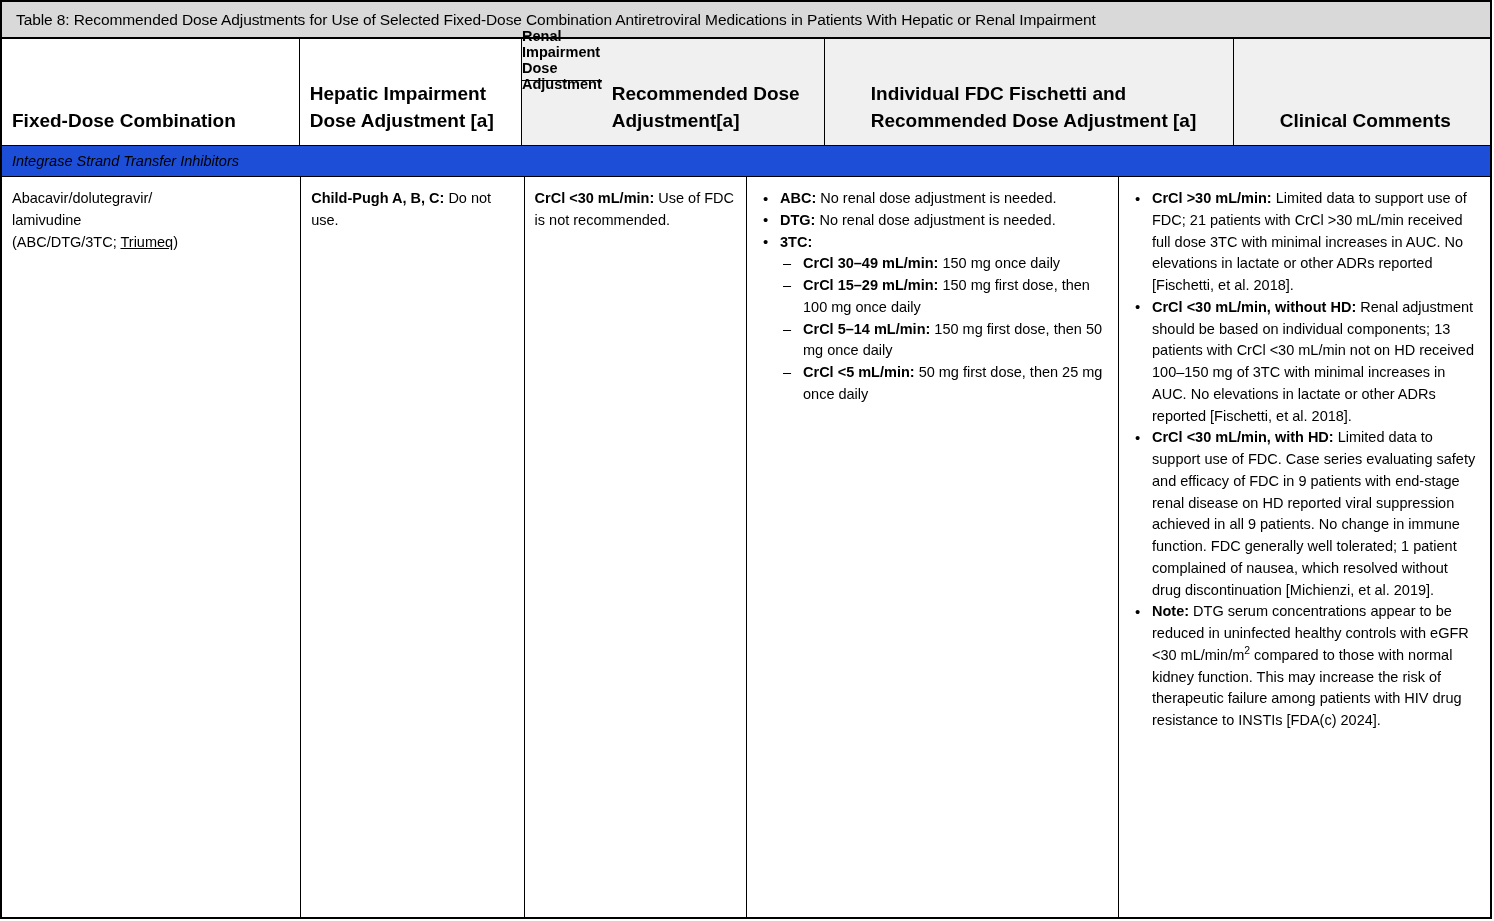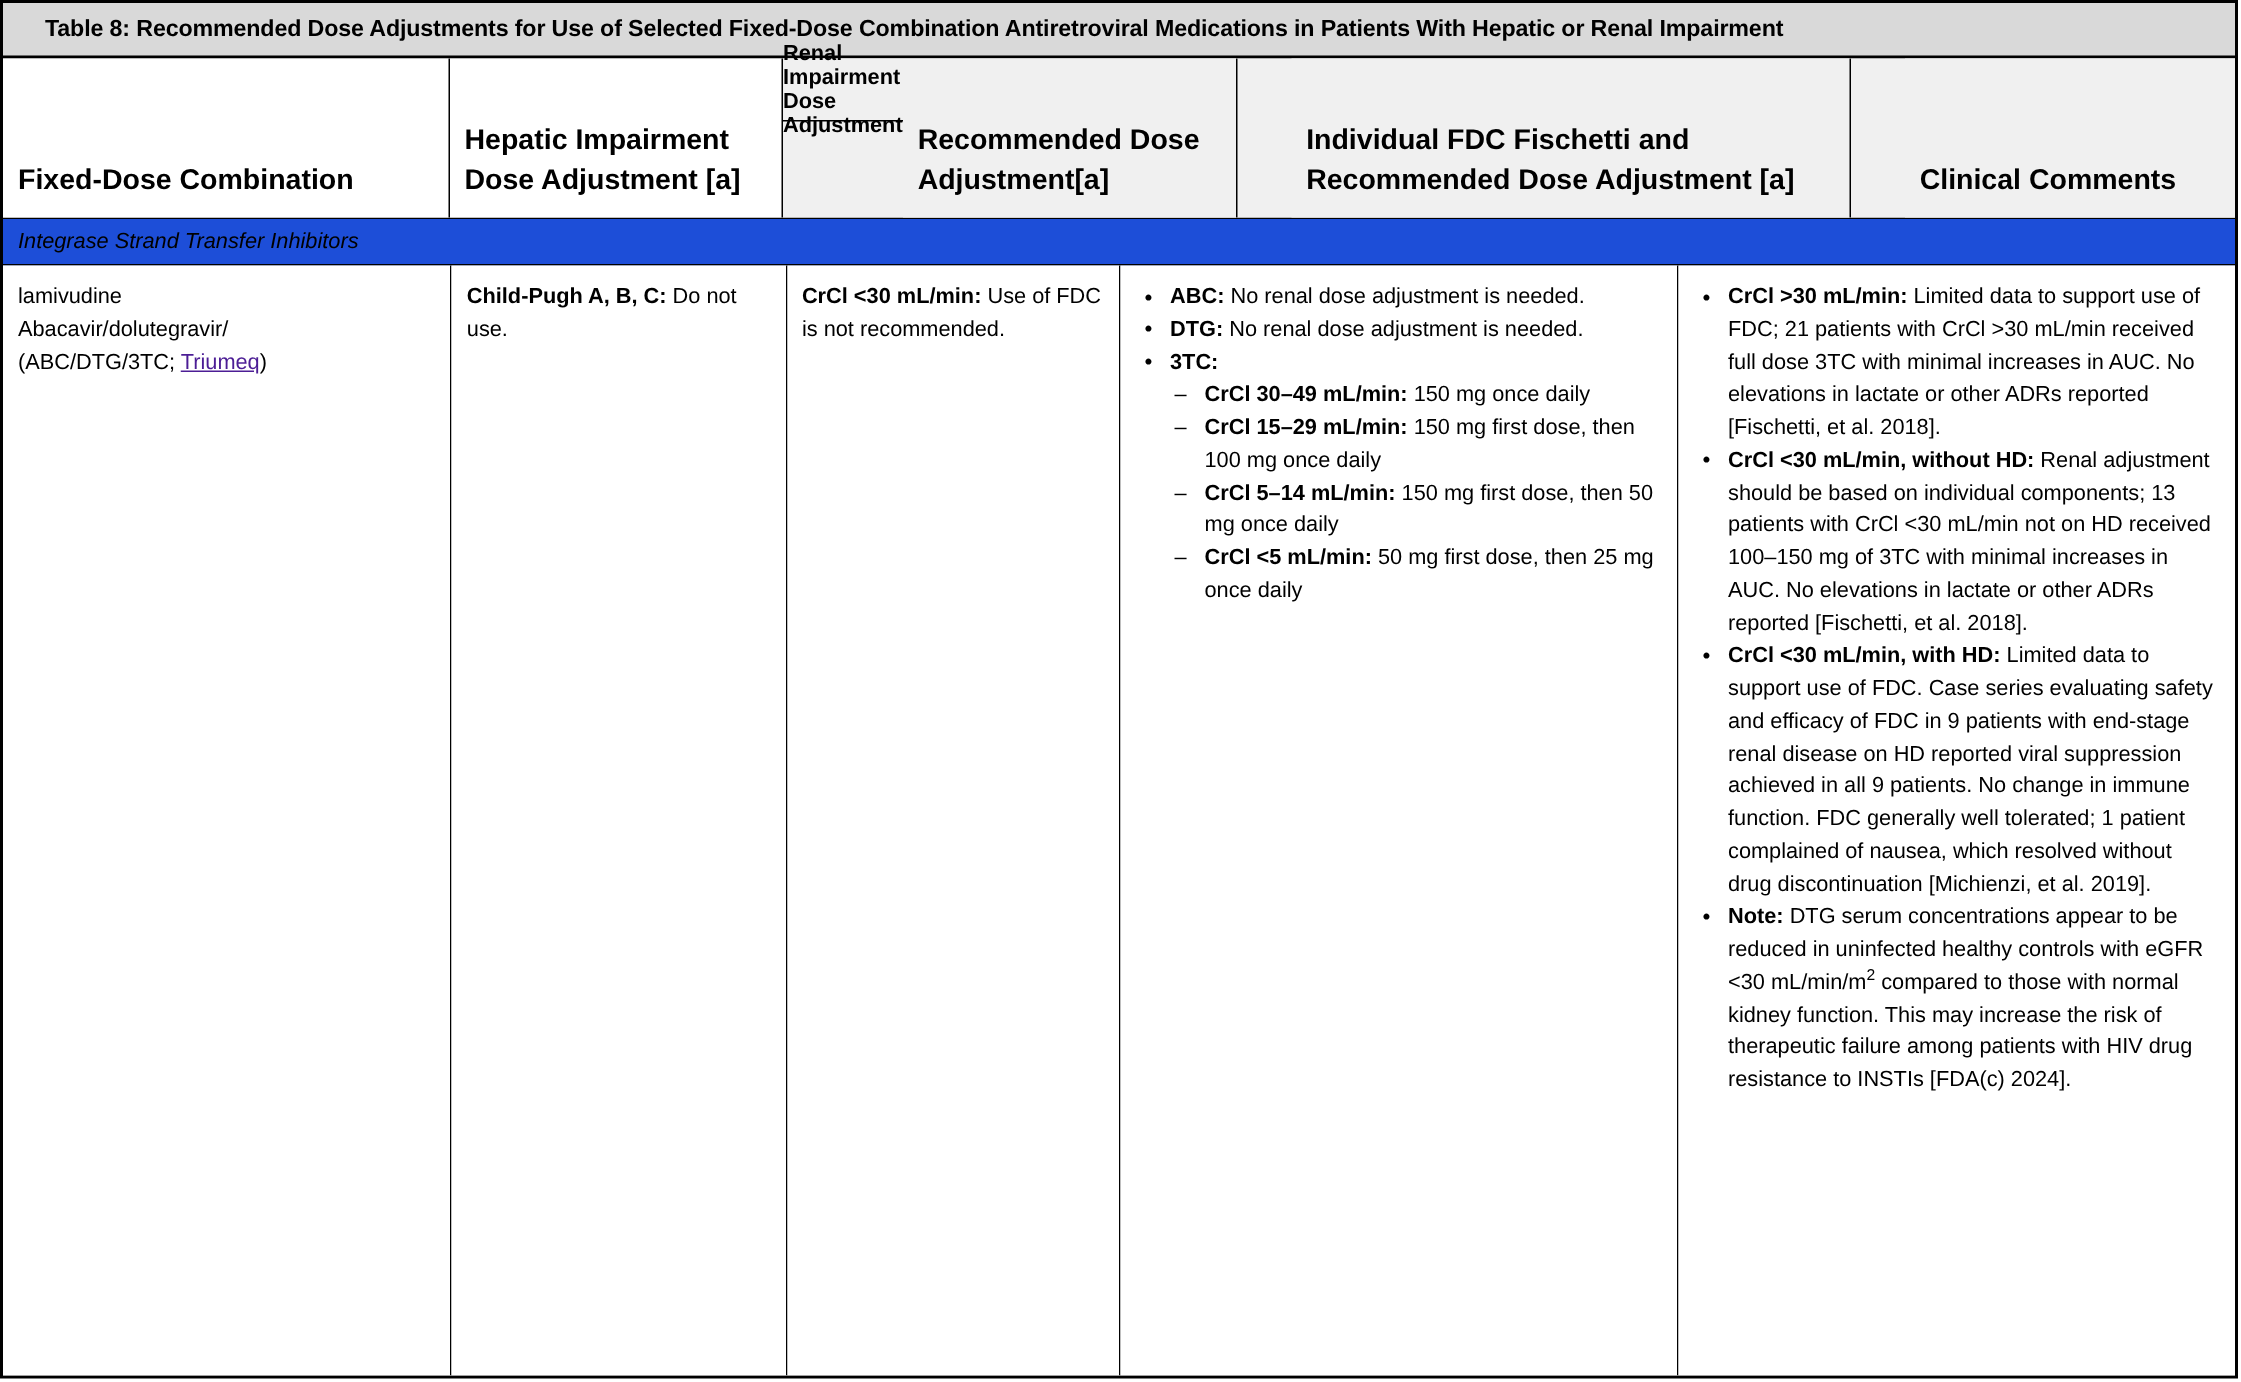--- a/index.html
+++ b/index.html
@@ -26,23 +26,23 @@
   }
 
   
   .table-title {
     background: #d9d9d9;
     border-bottom: 2px solid #000000;
     box-sizing: border-box;
     height: 37px;
     display: flex;
     align-items: center;
-    padding: 0 28px;
+    padding: 0 14px;
     font-size: 15.5px;
-    font-weight: bold;
+    font-weight: normal;
     letter-spacing: -0.1px;
     white-space: nowrap;
   }
 
   
   .header-zone {
     display: flex;
     height: 107px;
     border-bottom: 1.5px solid #000000;
     box-sizing: border-box;
@@ -120,21 +120,21 @@
   .col-hep  { width: 224px; border-right: 1.5px solid #000000; }
   .col-rec  { width: 223px; border-right: 1.5px solid #000000; }
   .col-comp { width: 373px; border-right: 1.5px solid #000000; padding-left: 12px; }
   .col-clin { width: 372px; padding-left: 12px; }
 
   .cell p { margin: 0; }
 
   b { font-weight: bold; }
 
   a.ext-link {
-    color: #4c1d95;
+    color: #000000;
     text-decoration: underline;
   }
 
   
   ul.bullets {
     margin: 0;
     padding: 0;
     list-style: none;
   }
   ul.bullets > li {
@@ -204,22 +204,22 @@
 
   </div>
 
   <div class="class-band">
     <span>Integrase Strand Transfer Inhibitors</span>
   </div>
 
   <div class="data-row">
 
     <div class="cell col-fdc">
+      <p>Abacavir/dolutegravir/</p>
       <p>lamivudine</p>
-      <p>Abacavir/dolutegravir/</p>
       <p><span>(ABC/DTG/3TC; </span><a class="ext-link" href="#">Triumeq</a><span>)</span></p>
     </div>
 
     <div class="cell col-hep">
       <p><b>Child-Pugh A, B, C:</b><span> Do not use.</span></p>
     </div>
 
     <div class="cell col-rec">
       <p><b>CrCl &lt;30 mL/min:</b><span> Use of FDC is not recommended.</span></p>
     </div>

